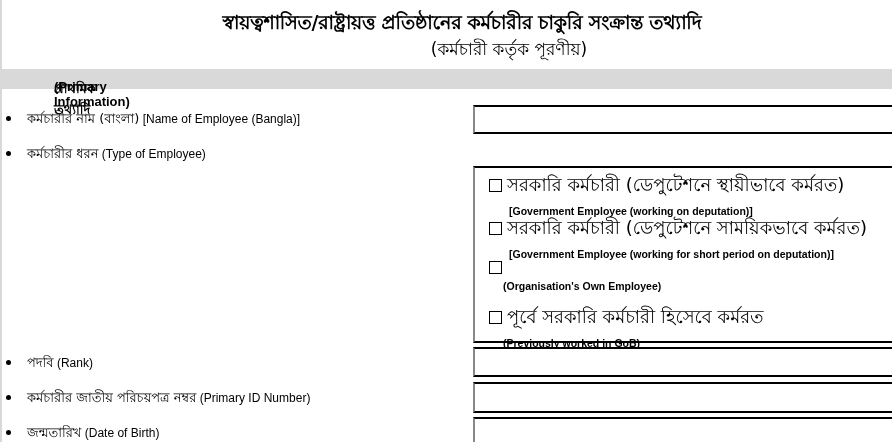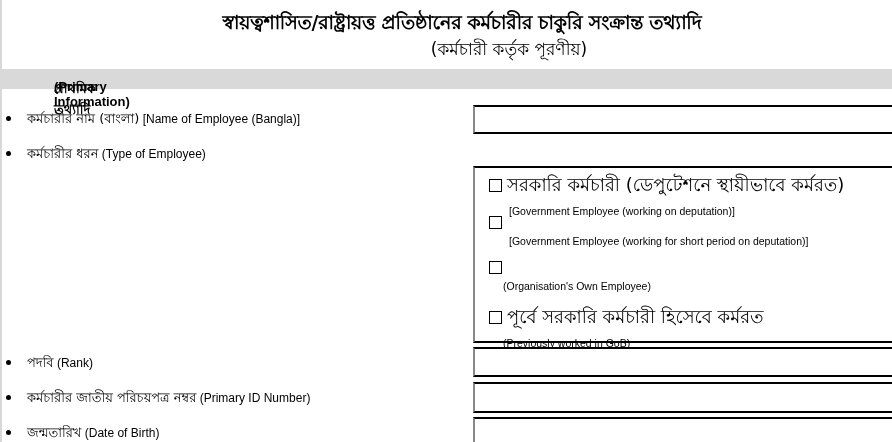--- a/index.html
+++ b/index.html
@@ -32,21 +32,21 @@
     position:absolute; left:473px; width:430px;
     border-top:2px solid #000; border-bottom:2px solid #000; border-left:2px solid #888;
     background:#fff; box-sizing:border-box;
   }
   .opt { position:absolute; left:14px; white-space:nowrap; }
   .opt .cb {
     display:inline-block; width:11px; height:11px; border:1px solid #000;
     vertical-align:-1px; margin-right:5px; background:#fff;
   }
   .opt .bn { font-family:"DejaVu Sans", sans-serif; font-size:18px; }
-  .opt .en { display:block; font-size:10.5px; margin-top:3px; }
+  .opt .en { display:block; font-size:10.5px; margin-top:3px;font-weight:bold; }
   .opt .en.indent1 { padding-left:20px; }
   .opt .en.indent2 { padding-left:14px; }
 </style>
 </head>
 <body>
 
 <div class="left-rule"></div>
 
 <div class="title title1">স্বায়ত্বশাসিত/রাষ্ট্রায়ত্ত প্রতিষ্ঠানের কর্মচারীর চাকুরি সংক্রান্ত তথ্যাদি</div>
 <div class="title title2">(কর্মচারী কর্তৃক পূরণীয়)</div>
@@ -71,21 +71,21 @@
   <div class="label" style="top:2px;text-align:right;">
     <span class="bn">কর্মচারীর ধরন</span><span> (Type of Employee)</span>
   </div>
 </div>
 <div class="box" style="top:166px; height:177px;">
   <div class="opt" style="top:3px;">
     <span class="cb"></span><span class="bn">সরকারি কর্মচারী (ডেপুটেশনে স্থায়ীভাবে কর্মরত)</span>
     <span class="en indent1">[Government Employee (working on deputation)]</span>
   </div>
   <div class="opt" style="top:46px;">
-    <span class="cb"></span>
+    <span class="cb"></span><span class="bn">সরকারি কর্মচারী (ডেপুটেশনে সাময়িকভাবে কর্মরত)</span>
     <span class="en indent1">[Government Employee (working for short period on deputation)]</span>
   </div>
   <div class="opt" style="top:91px;">
     <span class="cb"></span>
     <span class="en indent2">(Organisation's Own Employee)</span>
   </div>
   <div class="opt" style="top:135px;">
     <span class="cb"></span><span class="bn">পূর্বে সরকারি কর্মচারী হিসেবে কর্মরত</span>
     <span class="en indent2">(Previously worked in GoB)</span>
   </div>

